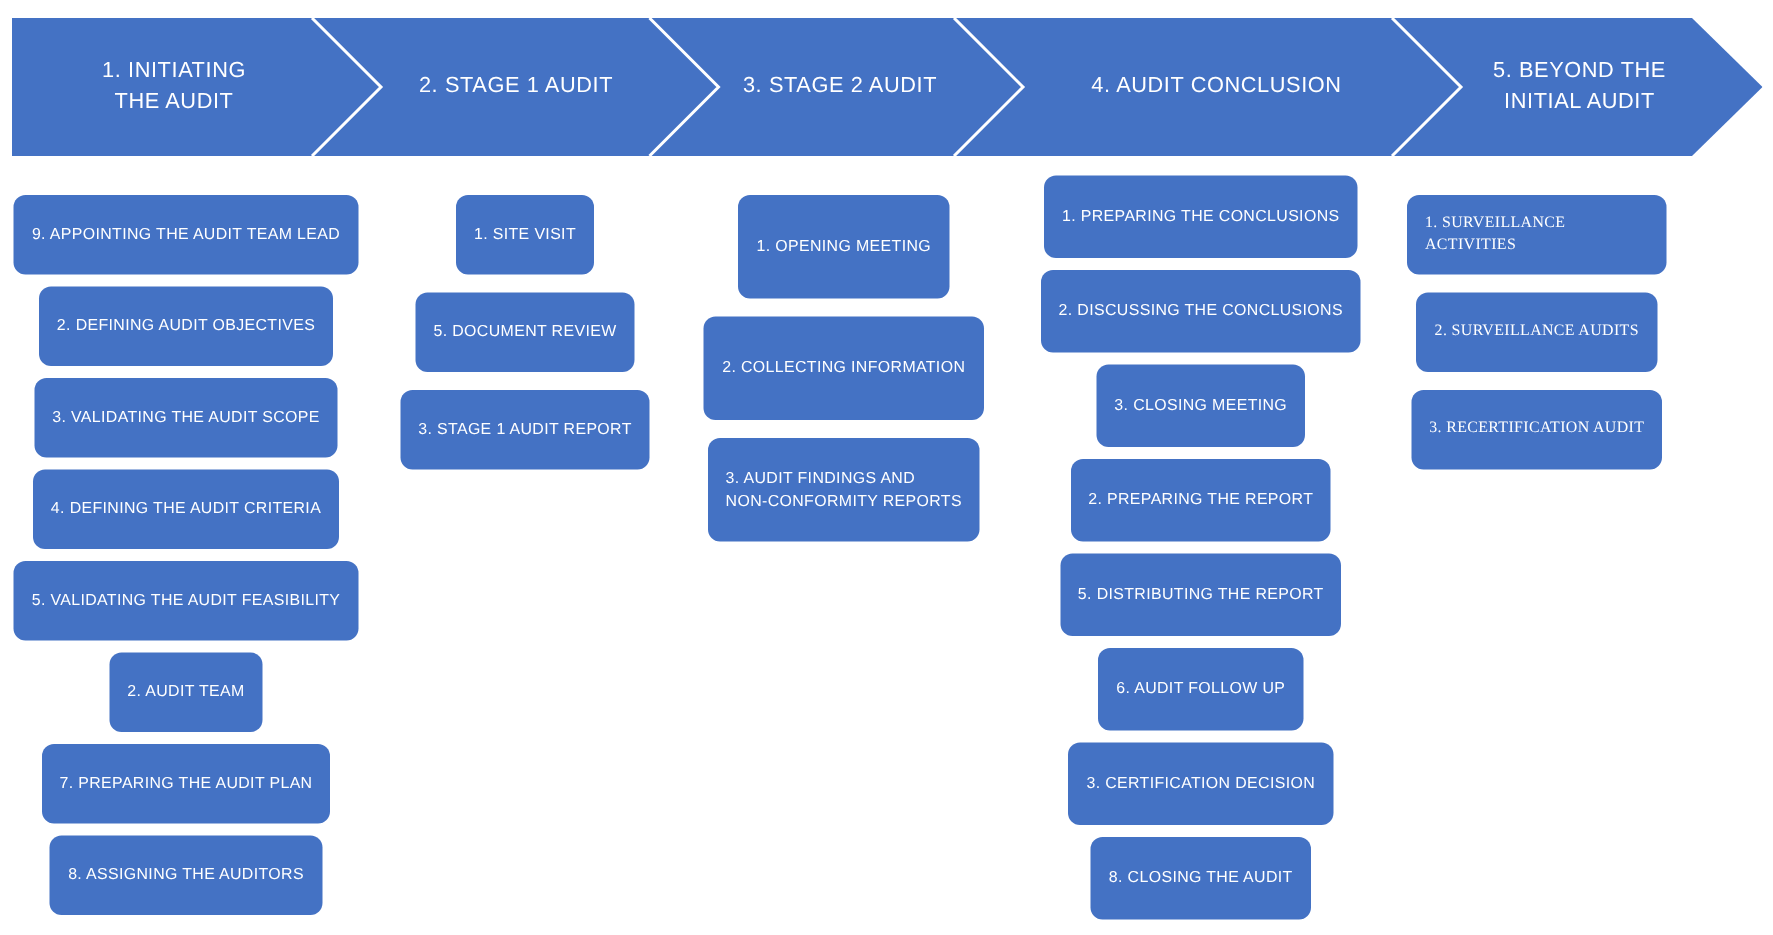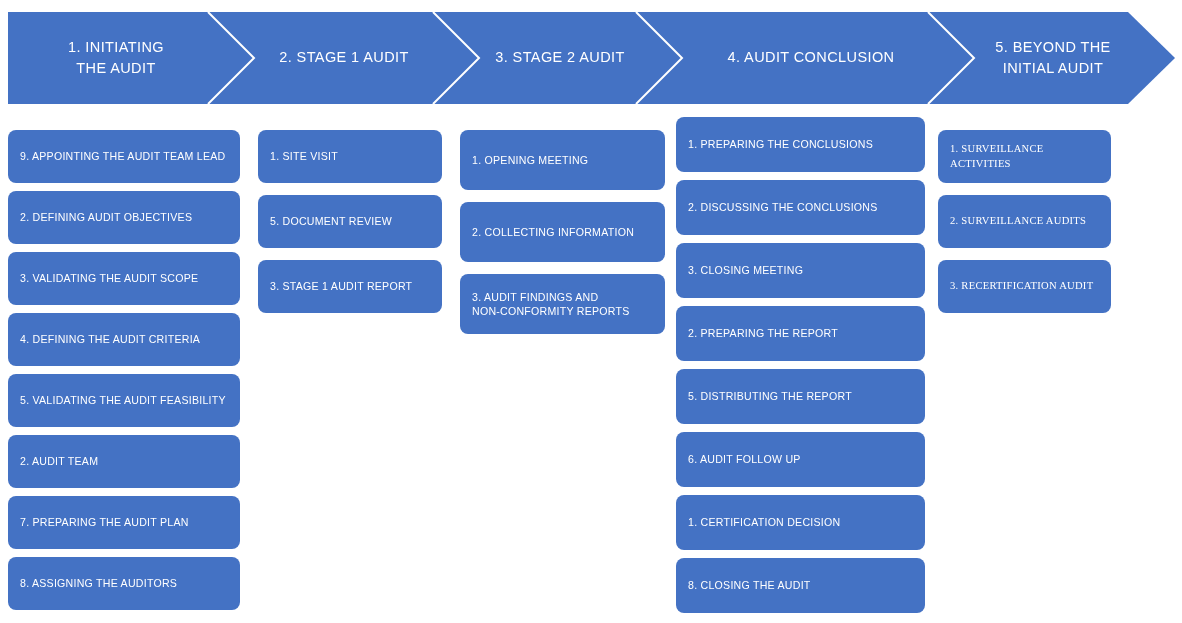--- a/index.html
+++ b/index.html
@@ -42,20 +42,21 @@
     top: 0;
     height: 92px;
     pointer-events: none;
   }
 
   
   .column {
     position: absolute;
     display: flex;
     flex-direction: column;
+    align-items: center;
   }
   .step-box {
     background: #4472C4;
     color: #ffffff;
     border-radius: 8px;
     display: flex;
     align-items: center;
     box-sizing: border-box;
     padding: 4px 12px;
     font-size: 10.6px;
@@ -68,21 +69,21 @@
 
   
   #col-1 { left: 8px;   top: 130px; width: 232px; }
   #col-2 { left: 258px; top: 130px; width: 184px; }
   #col-3 { left: 460px; top: 130px; width: 205px; }
   #col-4 { left: 676px; top: 117px; width: 249px; }
   #col-5 { left: 938px; top: 130px; width: 173px; font-family: Liberation Serif, serif; }
 
   #col-1 .step-box { height: 53px; margin-bottom: 8px; }
   #col-2 .step-box { height: 53px; margin-bottom: 12px; }
-  #col-3 .step-box { height: 60px; margin-bottom: 12px; }
+  #col-3 .step-box { height: 69px; margin-bottom: 12px; }
   #col-4 .step-box { height: 55px; margin-bottom: 8px; }
   #col-5 .step-box { height: 53px; margin-bottom: 12px; }
 
   #col-1 .step-box:last-child,
   #col-2 .step-box:last-child,
   #col-3 .step-box:last-child,
   #col-4 .step-box:last-child,
   #col-5 .step-box:last-child { margin-bottom: 0; }
 </style>
 </head>
@@ -170,21 +171,21 @@
   <div class="step-box">
       <span class="step-text">2. PREPARING THE REPORT</span>
     </div>
   <div class="step-box">
       <span class="step-text">5. DISTRIBUTING THE REPORT</span>
     </div>
   <div class="step-box">
       <span class="step-text">6. AUDIT FOLLOW UP</span>
     </div>
   <div class="step-box">
-      <span class="step-text">1. CERTIFICATION DECISION</span>
+      <span class="step-text">3. CERTIFICATION DECISION</span>
     </div>
   <div class="step-box">
       <span class="step-text">8. CLOSING THE AUDIT</span>
     </div>
 </div>
 
 <div class="column" id="col-5">
   <div class="step-box">
       <span class="step-text">1. SURVEILLANCE ACTIVITIES</span>
     </div>

